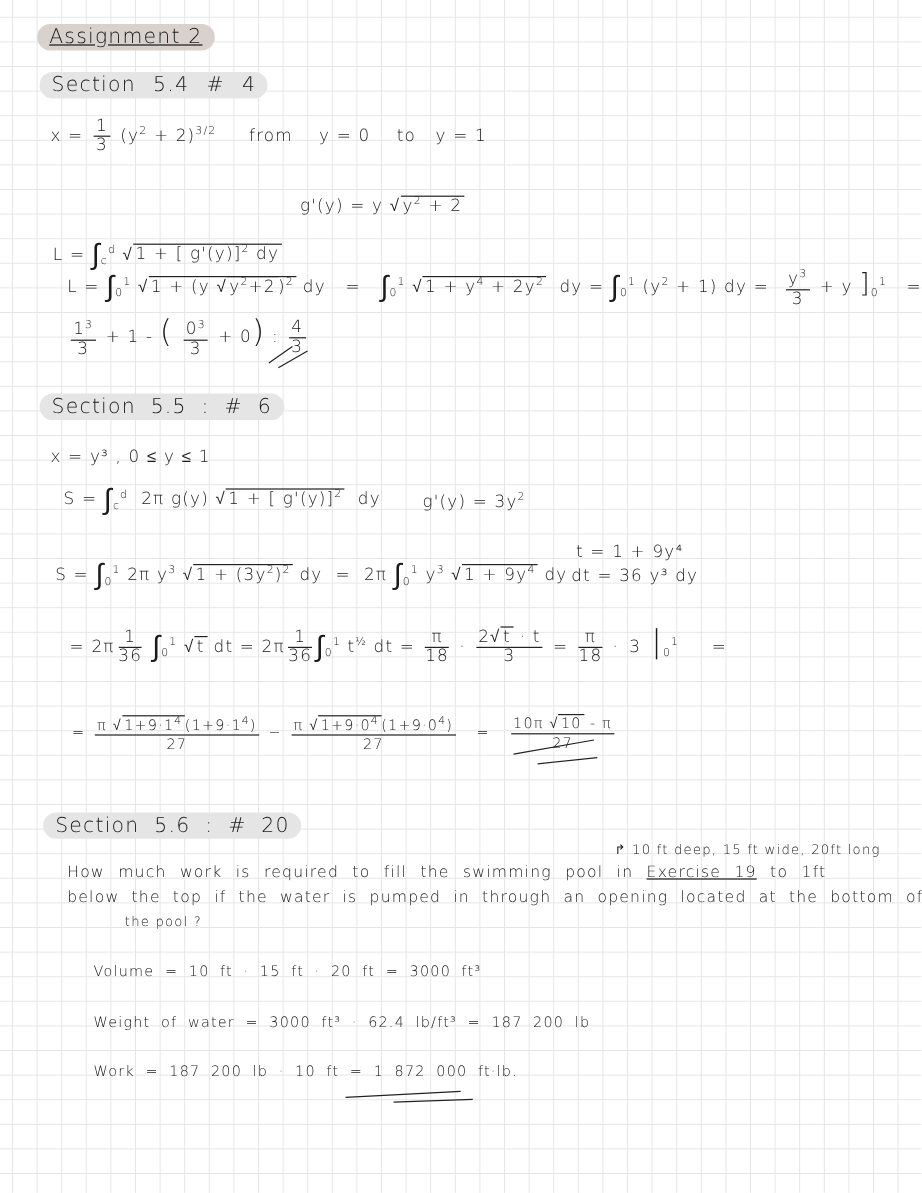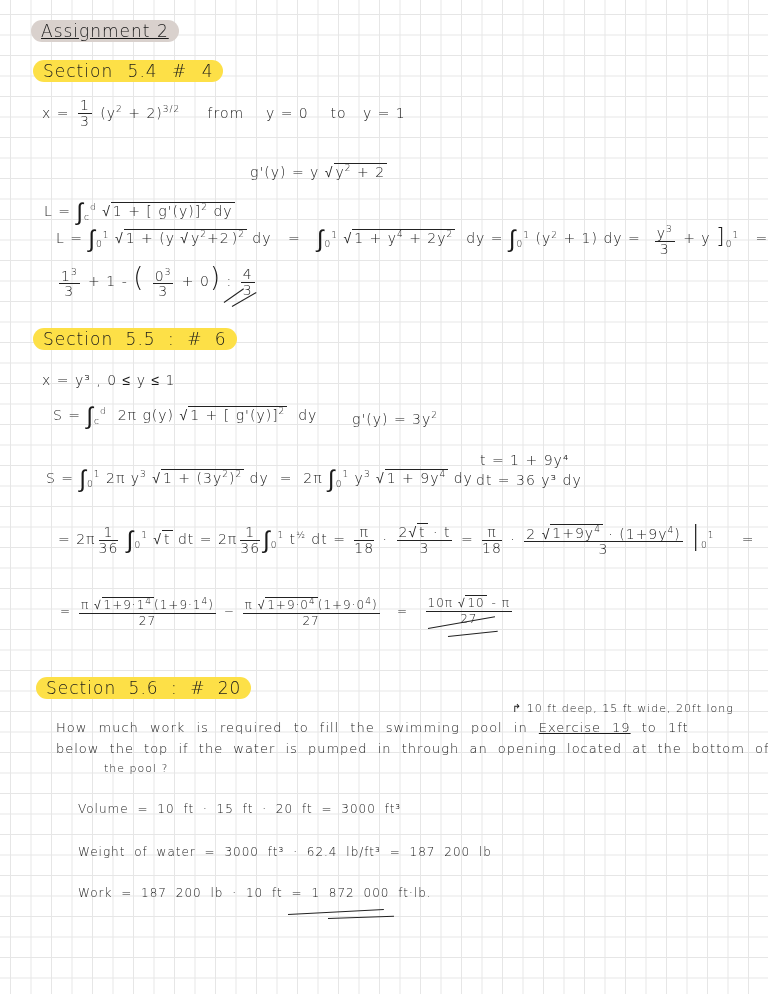--- a/index.html
+++ b/index.html
@@ -11,21 +11,21 @@
       linear-gradient(to bottom, #e6e6e6 1px, transparent 1px);
     background-size:20.5px 20.5px;
     background-position:10px 14px;
     font-family:"DejaVu Sans", sans-serif;
     color:#1a1a1a;
   }
   .abs{position:absolute;white-space:nowrap;}
   .hand{font-family:"DejaVu Sans", sans-serif;font-weight:300;letter-spacing:1px;}
   .pill{position:absolute;border-radius:12px;padding:0 10px;font-size:17px;line-height:22px;letter-spacing:1px;}
   .pill-title{background:#d9d1cd;}
-  .pill-sec{background:#fde047;}
+  .pill-sec{background:#e5e5e5;}
   .u{text-decoration:underline;}
   .m{font-size:14px;}
   .sm{font-size:12px;}
   .frac{display:inline-block;vertical-align:middle;text-align:center;margin:0 3px;}
   .frac .n{display:block;border-bottom:1px solid #222;padding:0 2px;line-height:15px;}
   .frac .d{display:block;line-height:15px;}
   .sq{border-top:1px solid #222;padding:0 2px;}
   sup{font-size:9px;}
   sub{font-size:9px;}
   .int{font-size:24px;font-weight:200;vertical-align:middle;}
@@ -83,21 +83,21 @@
 <div class="abs hand m" style="left:480px;top:452px;">t = 1 + 9y⁴</div>
 <div class="abs hand m" style="left:476px;top:472px;">dt = 36 y³ dy</div>
 
 <div class="abs hand m" style="left:58px;top:520px;">
   = 2π<span class="frac"><span class="n">1</span><span class="d">36</span></span>
   <span class="int">∫</span><sub>0</sub><sup>1</sup> √<span class="sq">t</span> dt
   = 2π<span class="frac"><span class="n">1</span><span class="d">36</span></span><span class="int">∫</span><sub>0</sub><sup>1</sup> t<sup>½</sup> dt =
   <span class="frac"><span class="n">π</span><span class="d">18</span></span> ·
   <span class="frac"><span class="n">2√<span class="sq">t</span> · t</span><span class="d">3</span></span> =
   <span class="frac"><span class="n">π</span><span class="d">18</span></span> ·
-  <span class="frac"><span class="n">2 √<span class="sq">1+9y<sup>4</sup></span> · (1+9y<sup>4</sup>)</span><span class="d">3</span></span>
+  <span class="frac"><span class="d">3</span></span>
   <span style="font-size:26px;font-weight:200;">|</span><sub>0</sub><sup>1</sup> &nbsp;&nbsp;&nbsp;&nbsp;=
 </div>
 
 <div class="abs hand sm" style="left:60px;top:594px;">
   = <span class="frac"><span class="n">π √<span class="sq">1+9·1<sup>4</sup></span>(1+9·1<sup>4</sup>)</span><span class="d">27</span></span>
   − <span class="frac"><span class="n">π √<span class="sq">1+9·0<sup>4</sup></span>(1+9·0<sup>4</sup>)</span><span class="d">27</span></span>
   &nbsp;&nbsp;= &nbsp;&nbsp;<span class="frac"><span class="n">10π √<span class="sq">10</span> - π</span><span class="d">27</span></span>
 </div>
 <div class="bar" style="left:428px;top:628px;width:68px;transform:rotate(-10deg);"></div>
 <div class="bar" style="left:448px;top:636px;width:50px;transform:rotate(-6deg);"></div>

